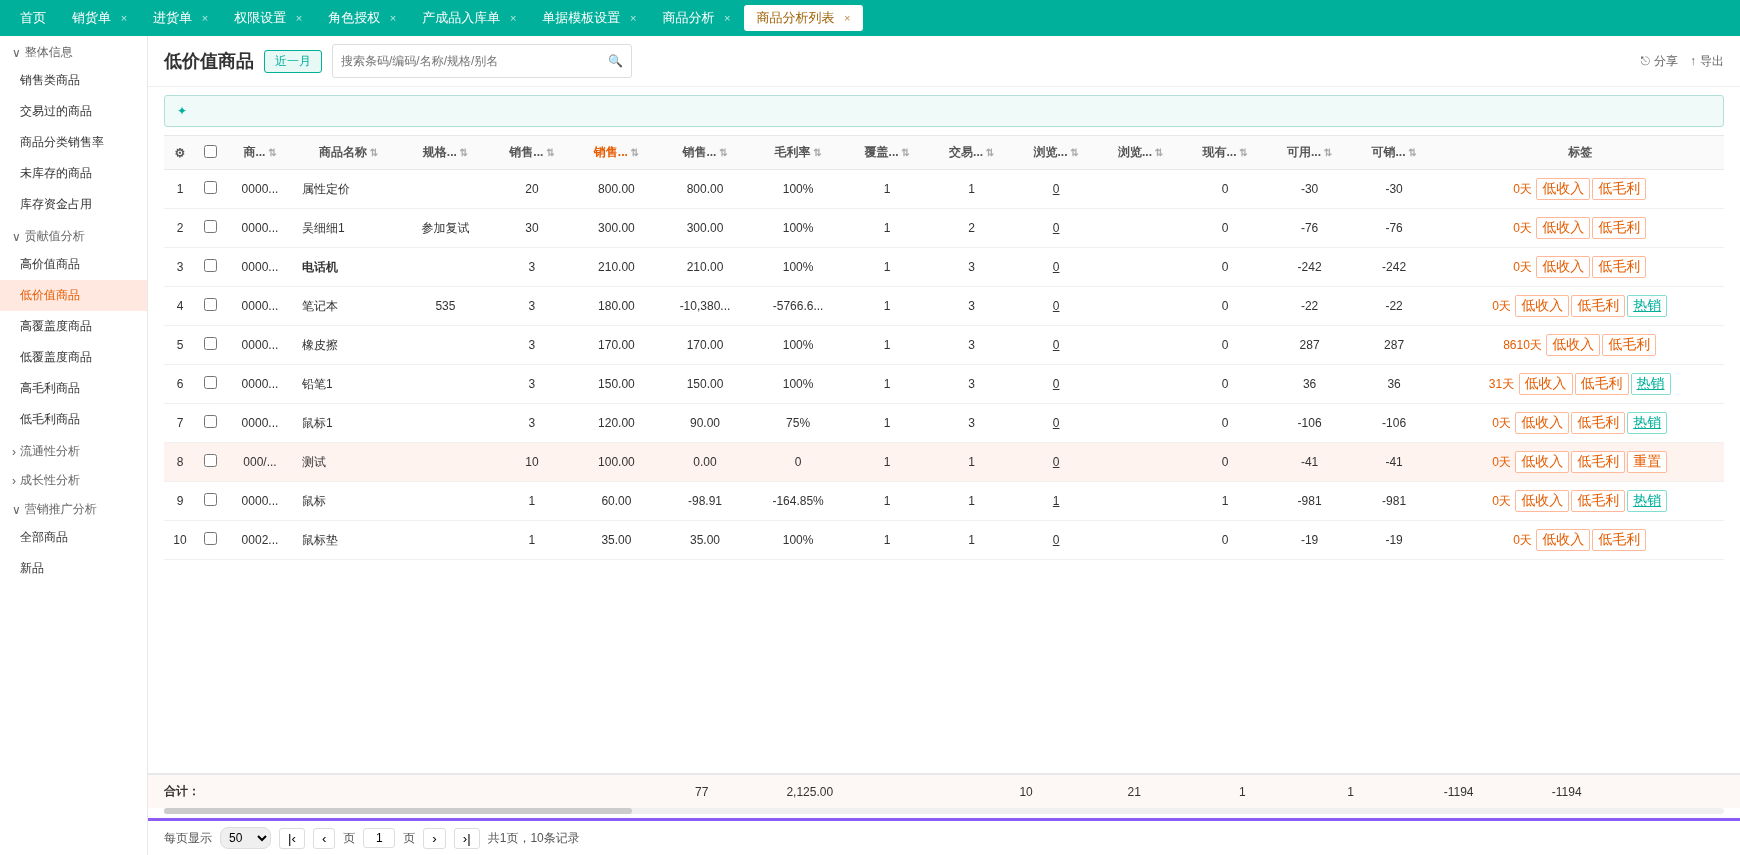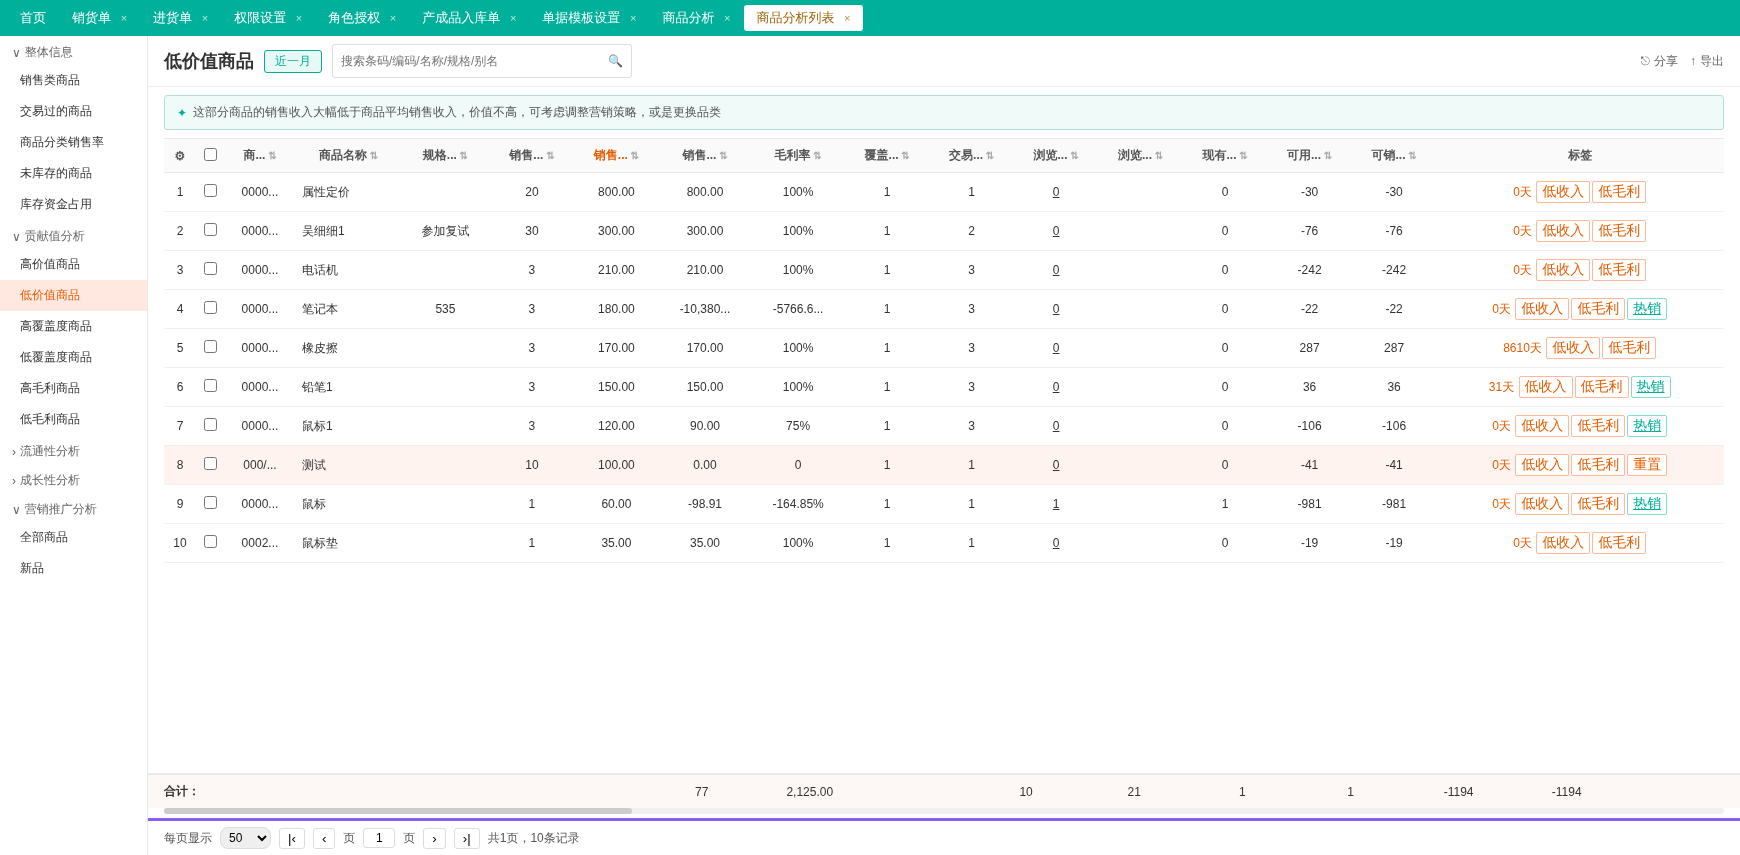--- a/index.html
+++ b/index.html
@@ -318,21 +318,20 @@
         </div>
         <div class="header-btn">
           <span>↑</span>
           <span>导出</span>
         </div>
       </div>
     </div>
 
     <div class="info-banner">
       <span style="color:#00b09b;">✦</span>
-      <span>这部分商品的销售收入大幅低于商品平均销售收入，价值不高，可考虑调整营销策略，或是更换品类</span>
     </div>
 
     <div class="table-container">
       <table>
         <thead>
           <tr>
             <th style="width:32px;">⚙</th>
             <th style="width:28px;"><input type="checkbox" style=""></th>
             <th class="col-sort">商...</th>
             <th class="col-sort">商品名称</th>
@@ -393,21 +392,21 @@
     <td>-76</td>
     <td>
       <span class="text-orange">0天</span>
       <span class="tag tag-orange">低收入</span><span class="tag tag-orange">低毛利</span>
     </td>
   </tr>
             <tr>
     <td>3</td>
     <td><input type="checkbox" style=""></td>
     <td>0000...</td>
-    <td style="text-align:left;">电话机</td>
+    <td style="text-align:left;font-weight:bold;">电话机</td>
     <td></td>
     <td>3</td>
     <td>210.00</td>
     <td>210.00</td>
     <td>100%</td>
     <td>1</td>
     <td>3</td>
     <td><span class="underline">0</span></td>
     <td></td>
     <td>0</td>

